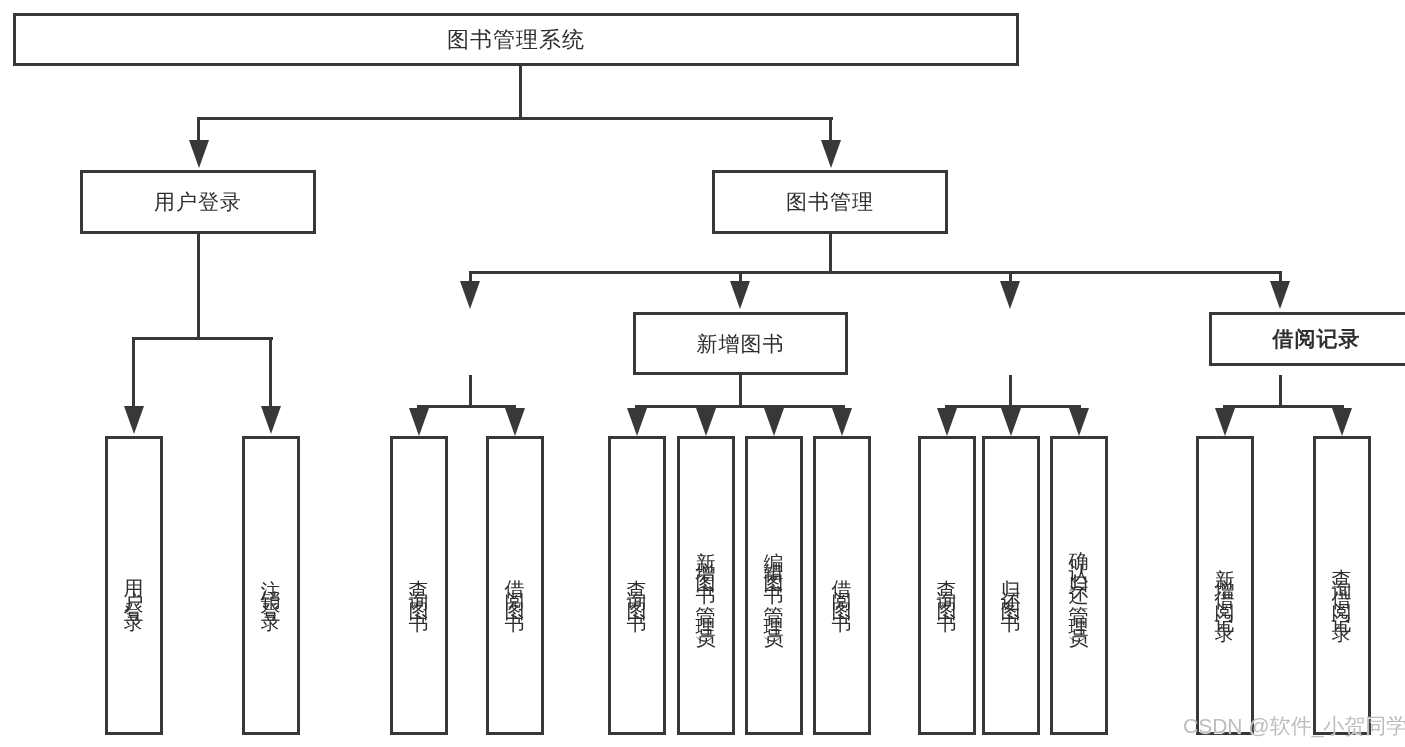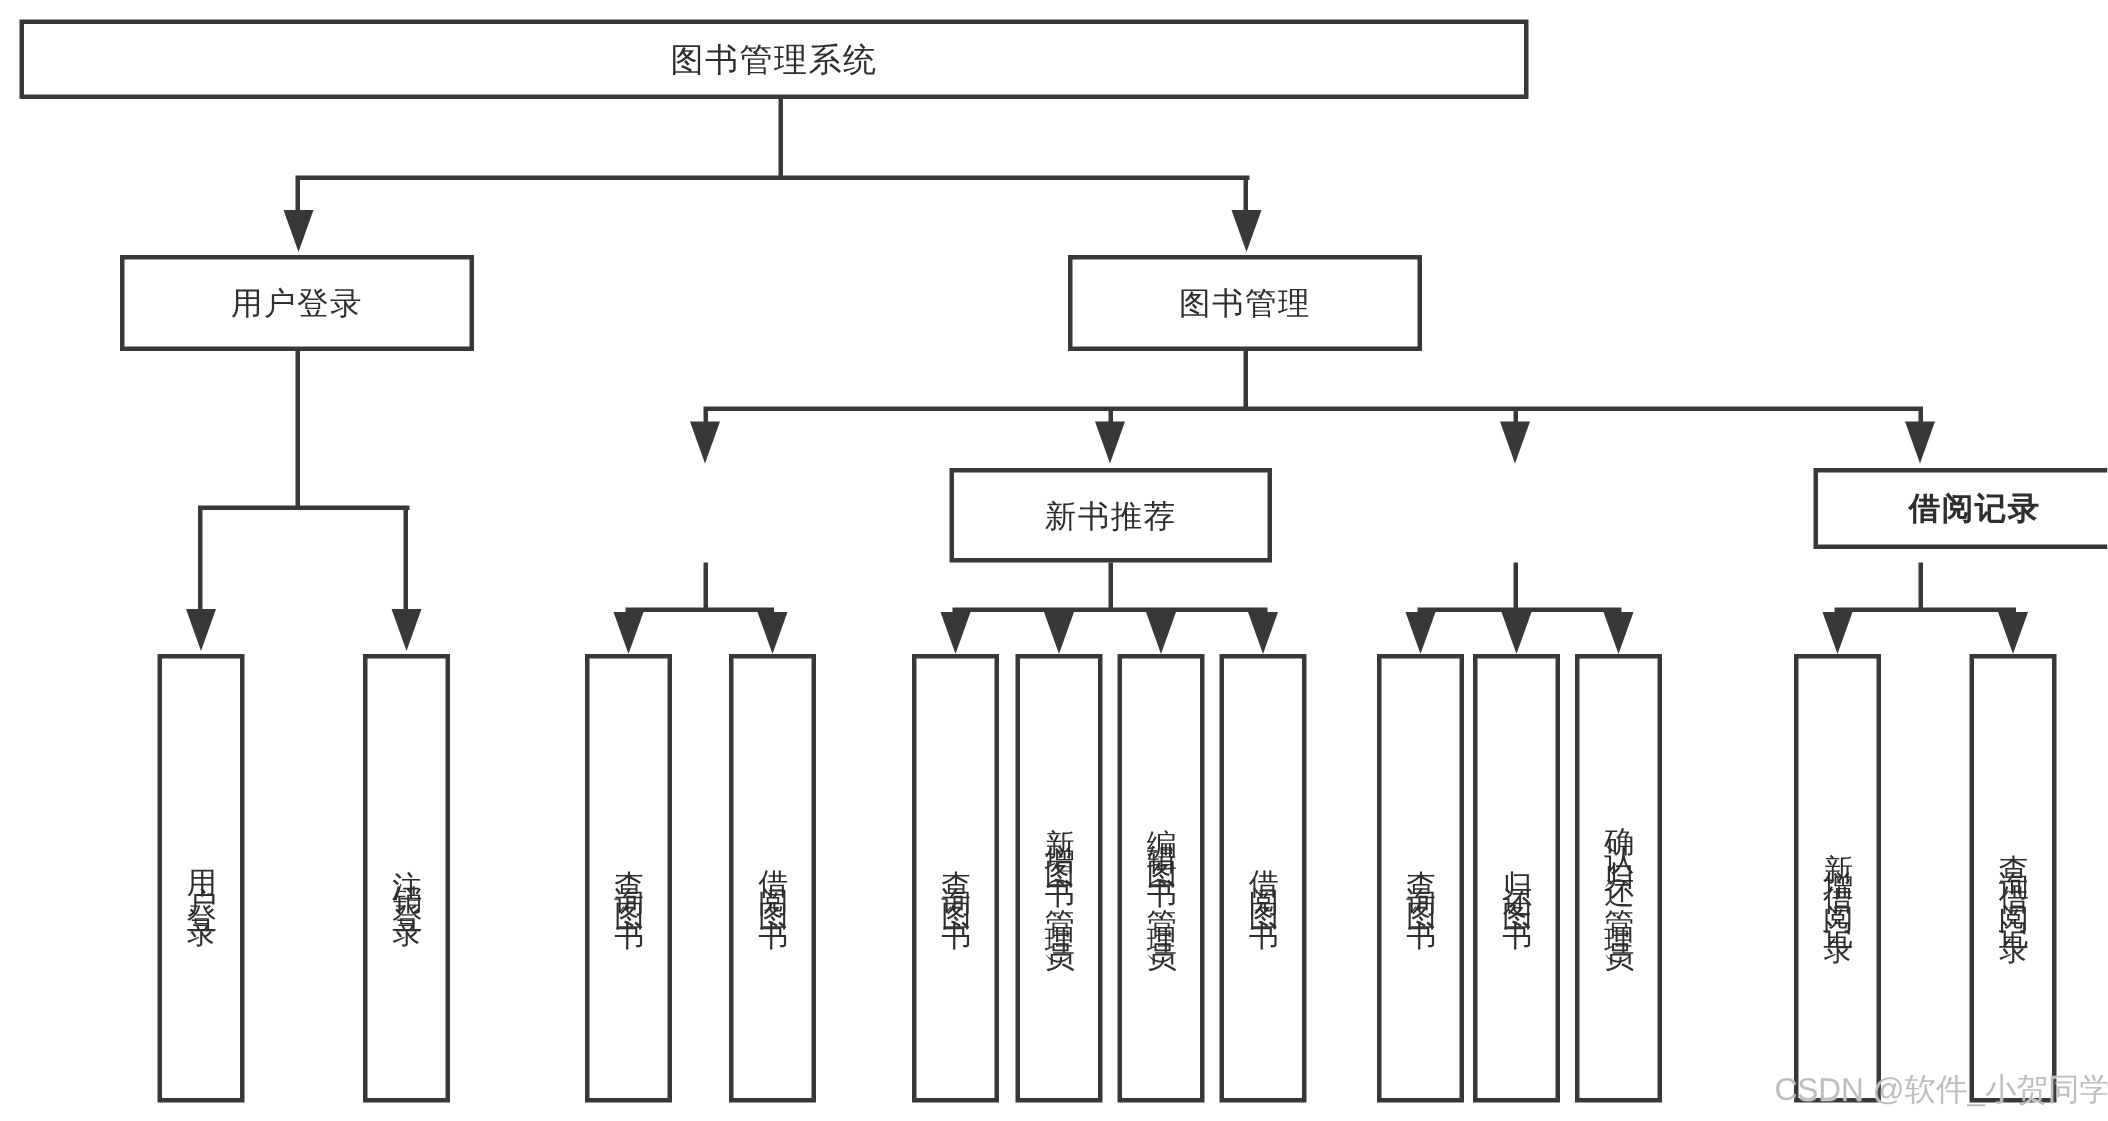--- a/index.html
+++ b/index.html
@@ -69,21 +69,21 @@
   <div class="vl" style="left:469px; top:274px; height:8px;"></div>
   <div class="ar" style="left:460px; top:281px;"></div>
   <div class="vl" style="left:739px; top:274px; height:8px;"></div>
   <div class="ar" style="left:730px; top:281px;"></div>
   <div class="vl" style="left:1009px; top:274px; height:8px;"></div>
   <div class="ar" style="left:1000px; top:281px;"></div>
   <div class="vl" style="left:1279px; top:274px; height:8px;"></div>
   <div class="ar" style="left:1270px; top:281px;"></div>
 
   <div class="box hbox" style="left:633px; top:312px; width:215px; height:63px;">
-    <span>新书推荐</span>
+    <span>新增图书</span>
   </div>
   <div class="box hbox" style="left:1209px; top:312px; width:215px; height:54px;font-weight:bold;">
     <span>借阅记录</span>
   </div>
 
   <div class="vl" style="left:469px; top:375px; height:32px;"></div>
   <div class="hl" style="left:417px; top:405px; width:99px;"></div>
   <div class="ar" style="left:409px; top:408px;"></div>
   <div class="ar" style="left:505px; top:408px;"></div>
 

